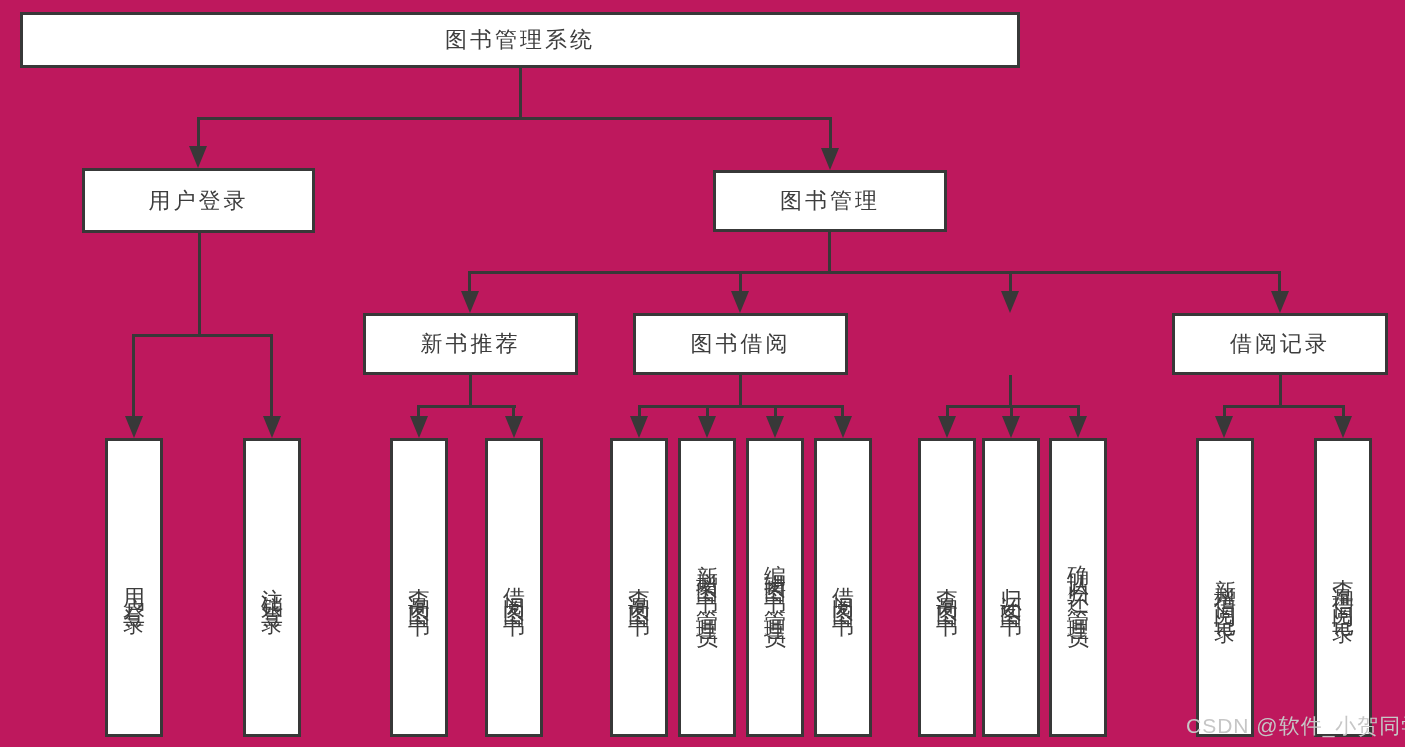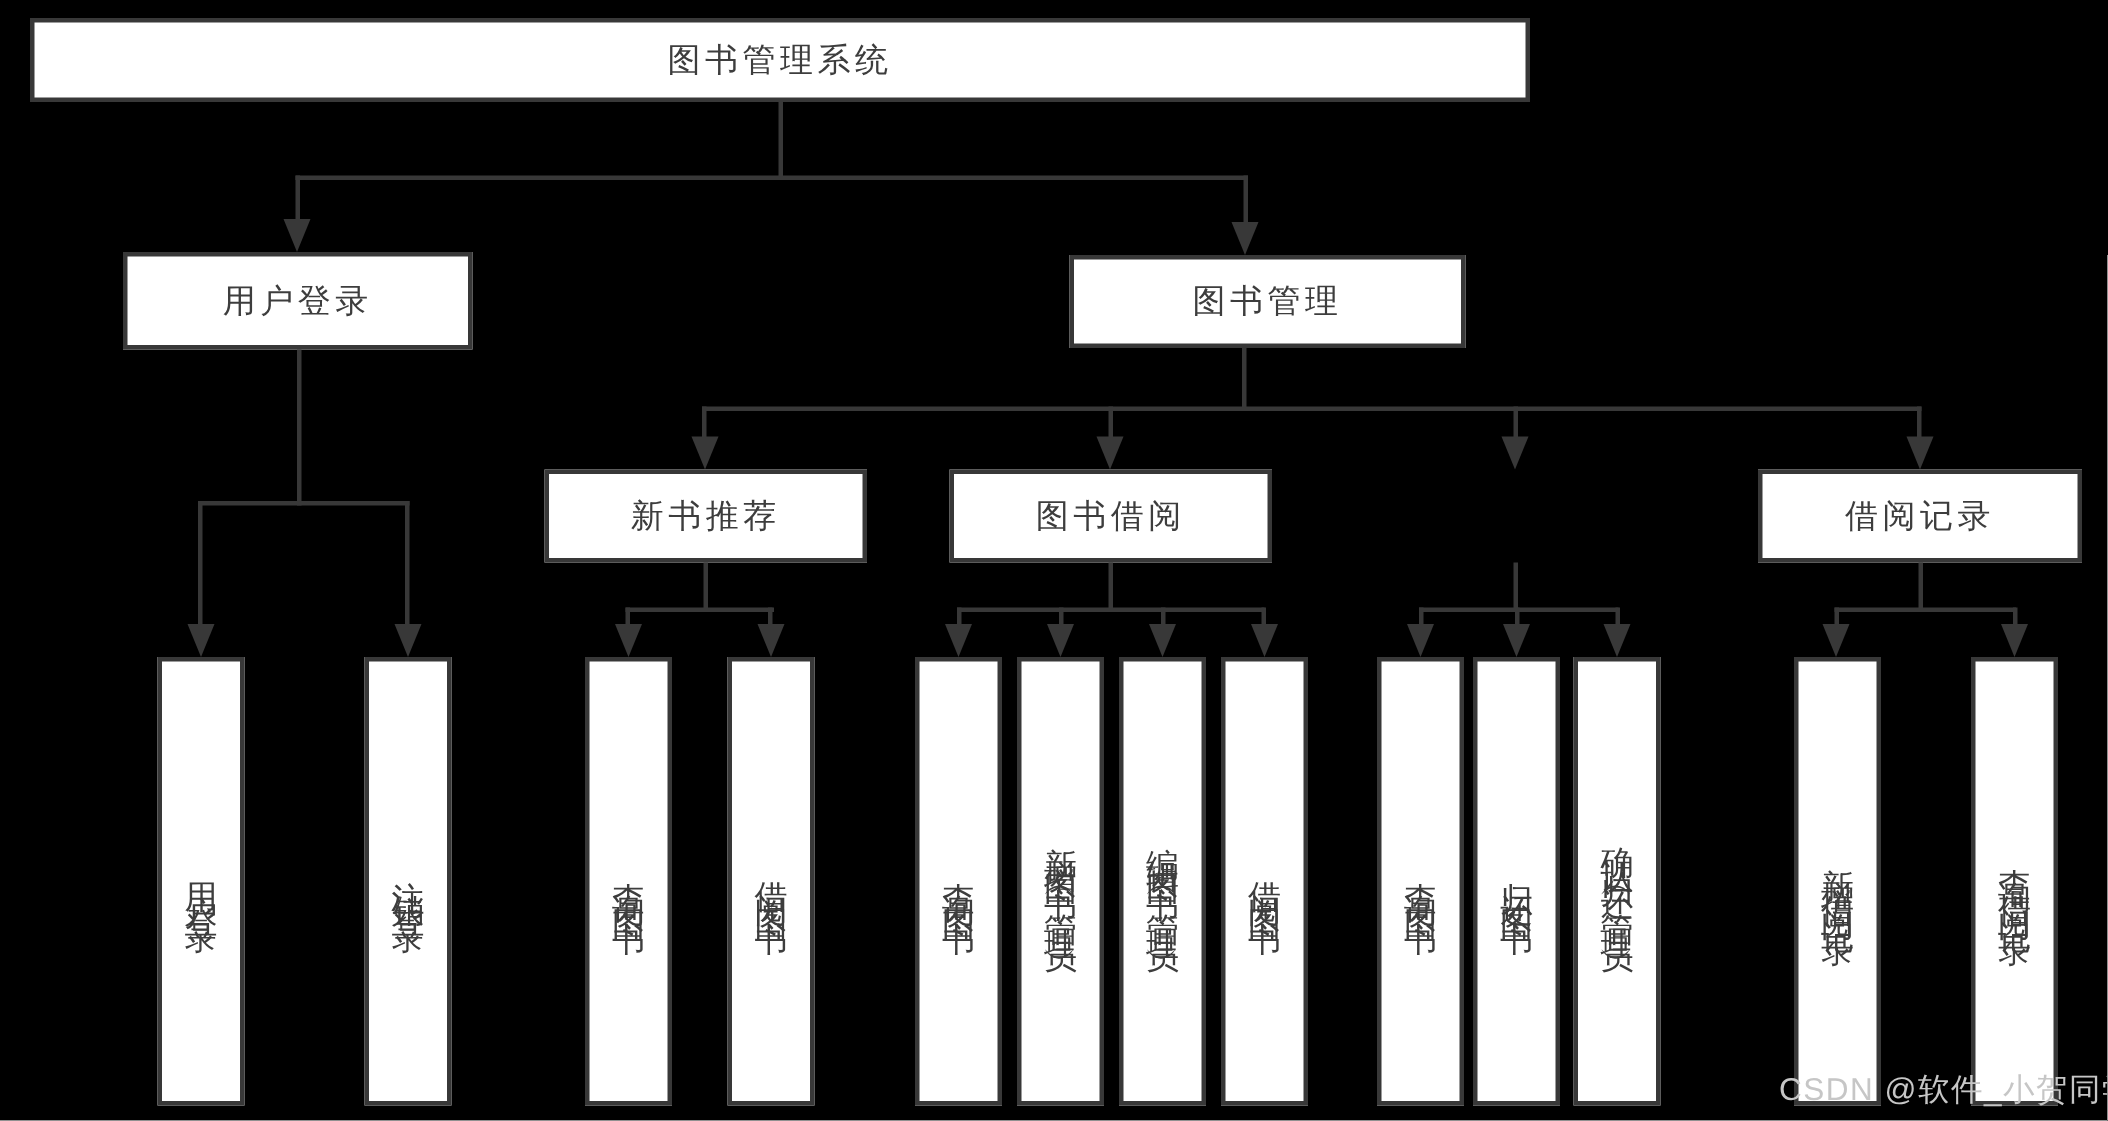--- a/index.html
+++ b/index.html
@@ -1,17 +1,17 @@
 <!DOCTYPE html>
 <html><head>
 <meta charset="utf-8">
 <style>
   html,body { margin:0; padding:0; background:#ffffff; }
   #canvas {
-    position:relative; width:1405px; height:747px; background:#000000;
+    position:relative; width:1405px; height:747px; background:#be185d;
     overflow:hidden; font-family:"Liberation Sans","DejaVu Sans",sans-serif;
   }
   .box {
     position:absolute; box-sizing:border-box; background:#ffffff;
     border:3px solid #383838; color:#3d3d3d;
     display:flex; align-items:center; justify-content:center;
     font-size:22px; letter-spacing:3px; white-space:nowrap;
   }
   .leaf {
     position:absolute; box-sizing:border-box; background:#ffffff;
@@ -42,21 +42,21 @@
   <div class="box" style="left:20px;top:12px;width:1000px;height:56px">图书管理系统</div>
 
   <div class="vl" style="left:519px;top:66px;height:53px"></div>
   <div class="hl" style="left:197px;top:117px;width:635px"></div>
   <div class="vl" style="left:197px;top:117px;height:31px"></div>
   <div class="ar" style="left:189px;top:146px"></div>
   <div class="vl" style="left:829px;top:117px;height:33px"></div>
   <div class="ar" style="left:821px;top:148px"></div>
 
   <div class="box" style="left:82px;top:168px;width:233px;height:65px">用户登录</div>
-  <div class="box" style="left:713px;top:170px;width:264px;height:62px">图书管理</div>
+  <div class="box" style="left:713px;top:170px;width:234px;height:62px">图书管理</div>
 
   <div class="vl" style="left:198px;top:233px;height:104px"></div>
   <div class="hl" style="left:132px;top:334px;width:141px"></div>
   <div class="vl" style="left:132px;top:334px;height:82px"></div>
   <div class="ar" style="left:125px;top:416px"></div>
   <div class="vl" style="left:270px;top:334px;height:82px"></div>
   <div class="ar" style="left:263px;top:416px"></div>
 
   <div class="vl" style="left:828px;top:232px;height:42px"></div>
   <div class="hl" style="left:468px;top:271px;width:813px"></div>

